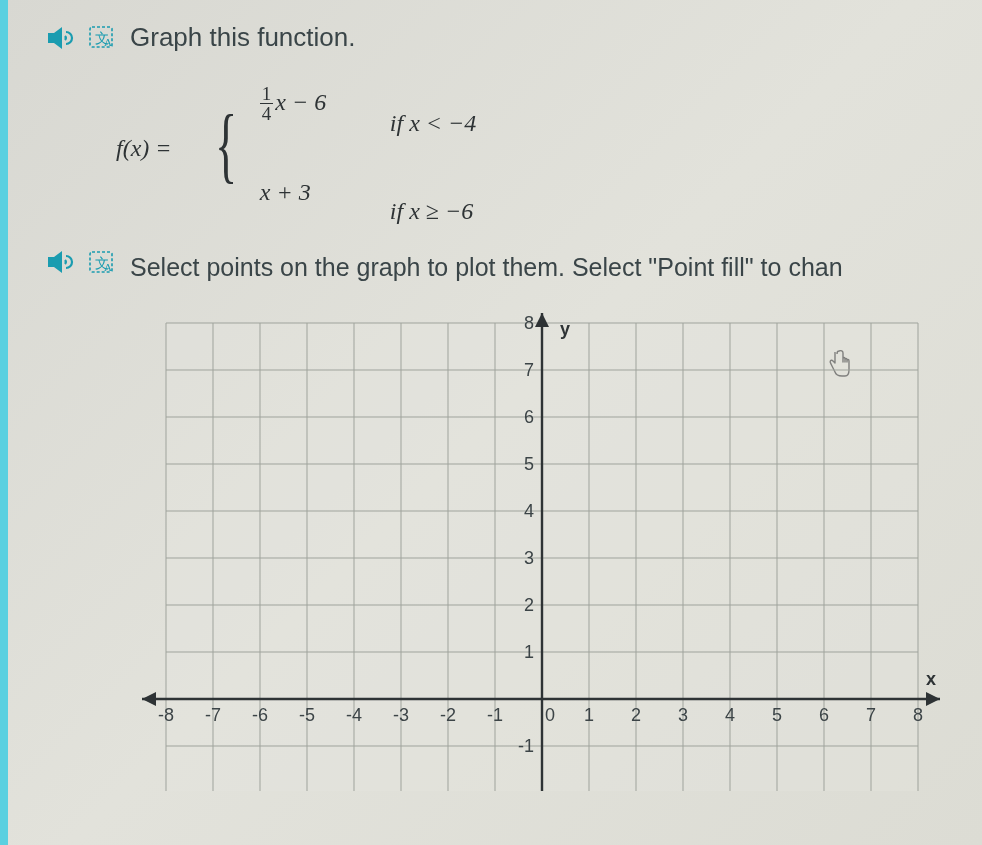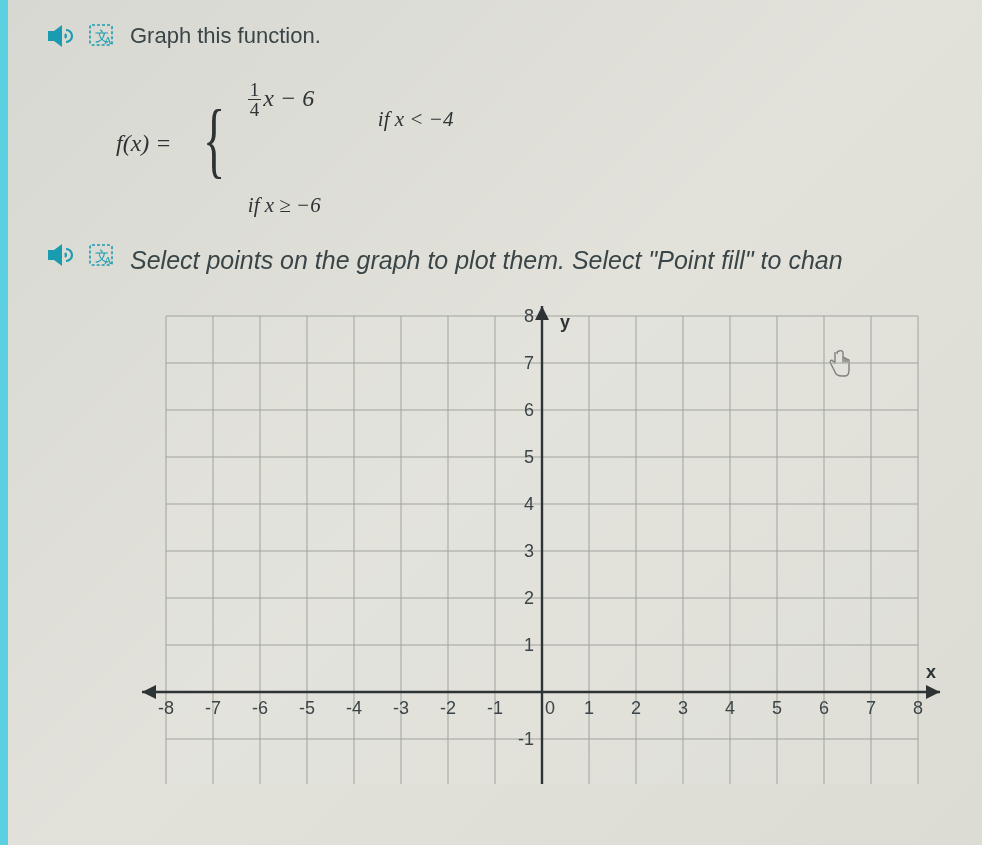--- a/index.html
+++ b/index.html
@@ -13,36 +13,36 @@
     overflow: hidden;
     border-left: 8px solid #5ad0e0;
   }
   .content { padding: 22px 0 0 38px; }
 
   .row { display: flex; align-items: center; gap: 12px; margin-bottom: 18px; }
 
   .speaker-icon svg, .translate-icon svg { display: block; }
 
   .prompt-text {
-    font-size: 22px;
+    font-size: 26px;
     color: #3a4548;
     font-weight: 400;
   }
 
   .piecewise {
     margin: 8px 0 24px 70px;
     display: flex;
     align-items: center;
     gap: 14px;
     font-family: "Times New Roman", serif;
     font-style: italic;
     font-size: 24px;
     color: #2e3335;
   }
-  .piecewise .fx { margin-right: 8px; }
+  .piecewise .fx { margin-right: 20px; }
   .brace {
     font-size: 84px;
     line-height: 64px;
     font-style: normal;
     font-weight: 300;
     transform: scaleX(0.55);
     position: relative;
     top: -3px;
   }
   .cases { display: flex; flex-direction: column; gap: 22px; }
@@ -55,28 +55,27 @@
     vertical-align: middle;
     font-size: 19px;
     line-height: 1;
     position: relative;
     top: -1px;
     margin-right: 2px;
     font-style: normal;
   }
   .frac .num { border-bottom: 1.2px solid #2e3335; padding: 0 2px; }
   .frac .den { padding: 0 2px; }
-  .cond { font-size: 21px; margin-top: 39px; }
+  .cond { font-size: 24px; margin-top: 39px; }
 
   .instr-row { display: flex; align-items: flex-start; gap: 12px; margin-top: 4px; padding-right: 0; }
   .instr-text {
     font-size: 25px;
     color: #3a4548;
     line-height: 1.45;
-    font-style: italic;
     max-width: 900px;
   }
 
   .cursor-hand {
     position: absolute;
     right: 130px;
     top: 348px;
   }
 
   .chart-wrap {
@@ -127,20 +126,21 @@
       <div class="case-row">
         <span class="expr">
           <span class="frac">
             <span class="num">1</span>
             <span class="den">4</span>
           </span><span>x − 6</span>
         </span>
         <span class="cond">if x &lt; −4</span>
       </div>
       <div class="case-row">
+        <span class="expr">x + 3</span>
         <span class="cond">if x ≥ −6</span>
       </div>
     </div>
   </div>
 
   <div class="instr-row">
     <span class="speaker-icon">
       <svg width="30" height="26" viewBox="0 0 30 26">
         <path d="M2 8 L8 8 L16 2 L16 24 L8 18 L2 18 Z" fill="#1a9cb0"></path>
         <path d="M20 7 A6 6 0 0 1 20 19" fill="none" stroke="#1a9cb0" stroke-width="2.2"></path>

